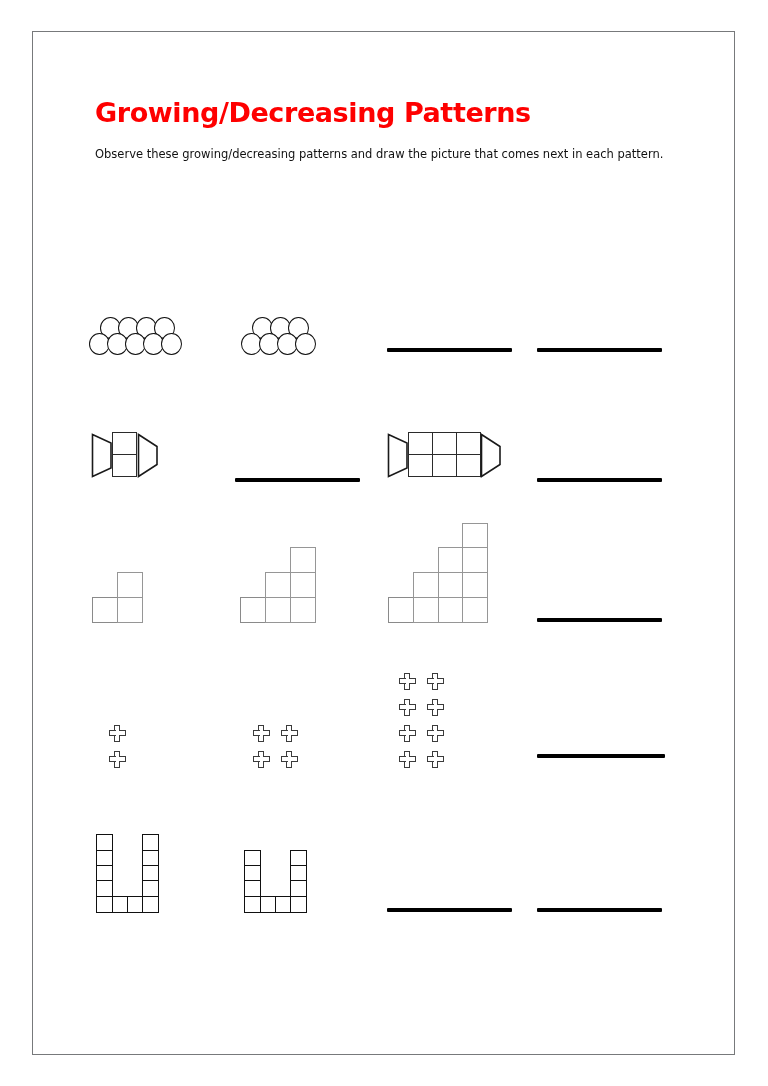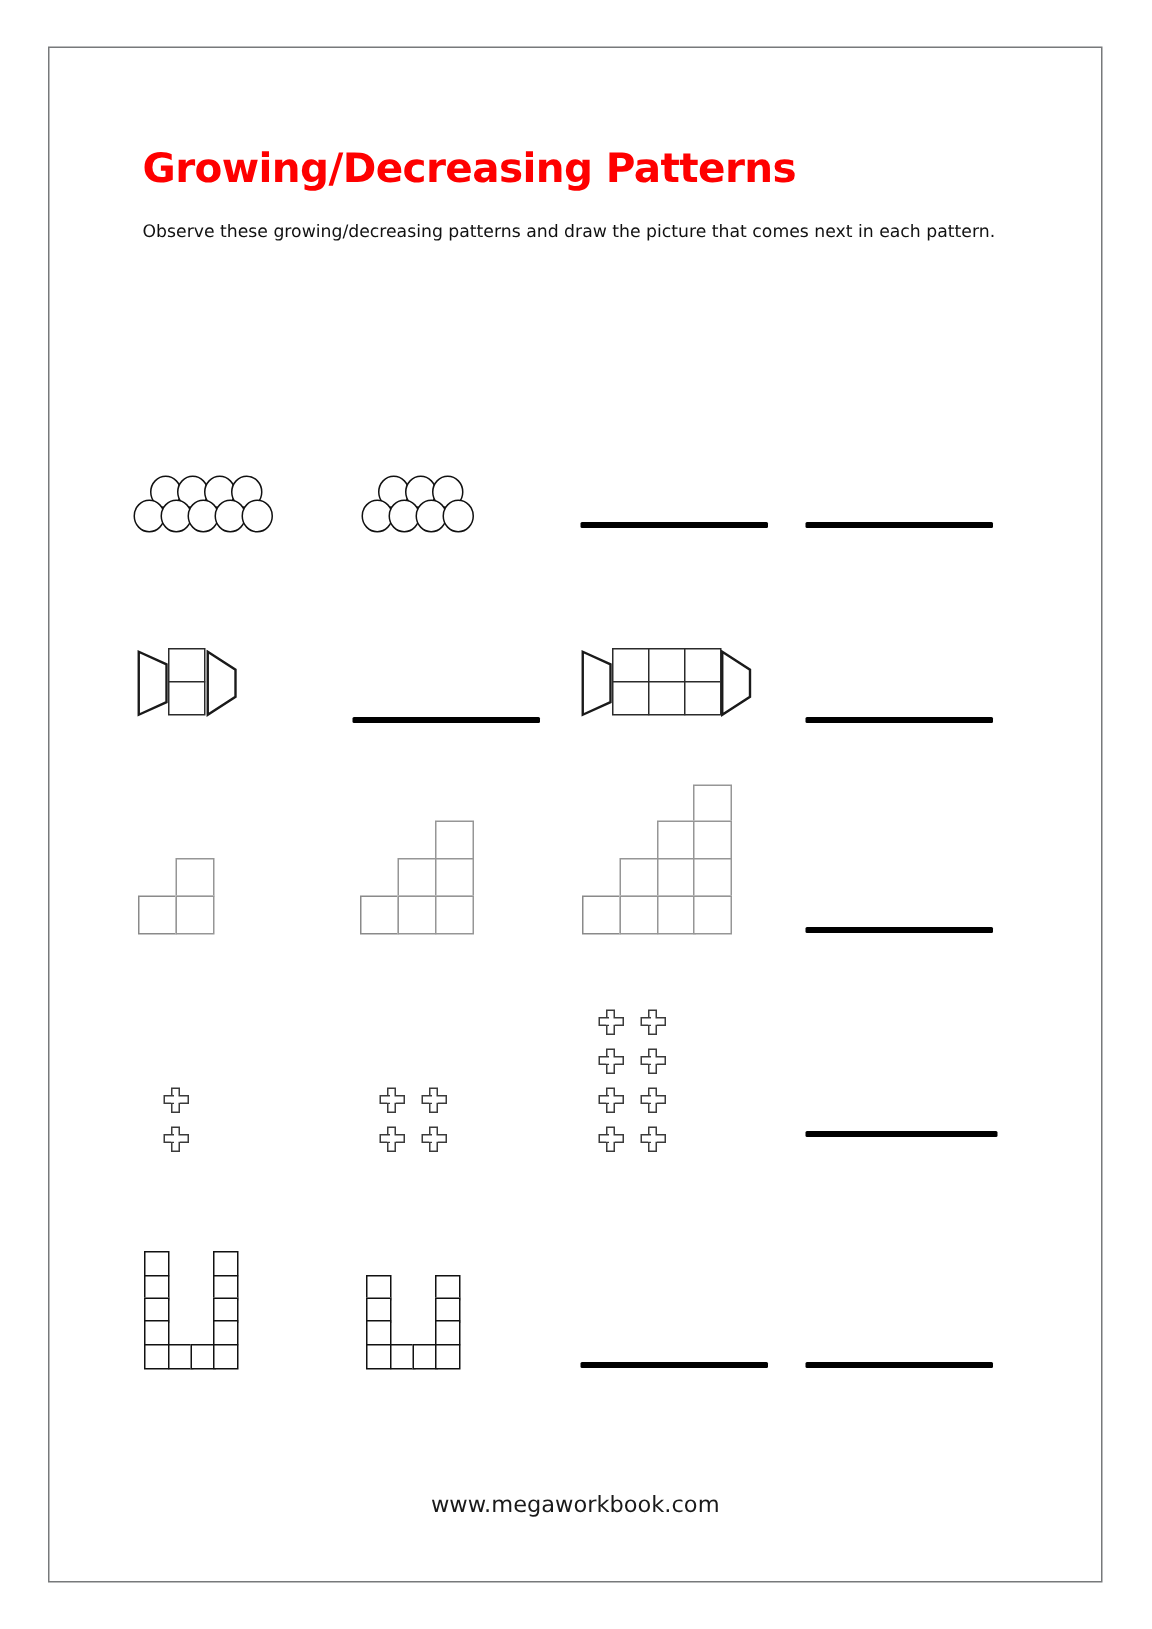--- a/index.html
+++ b/index.html
@@ -517,15 +517,14 @@
         </div>
         <div class="cell col3">
           <div class="answer-line" style="left: 8px; top: 126px; width: 125px;"></div>
         </div>
         <div class="cell col4">
           <div class="answer-line" style="left: 8px; top: 126px; width: 125px;"></div>
         </div>
       </div>
     </div>
 
-  <div id="footer-url">www.megaworkbook.com</div>
 
 </div>
 
 </body></html>

